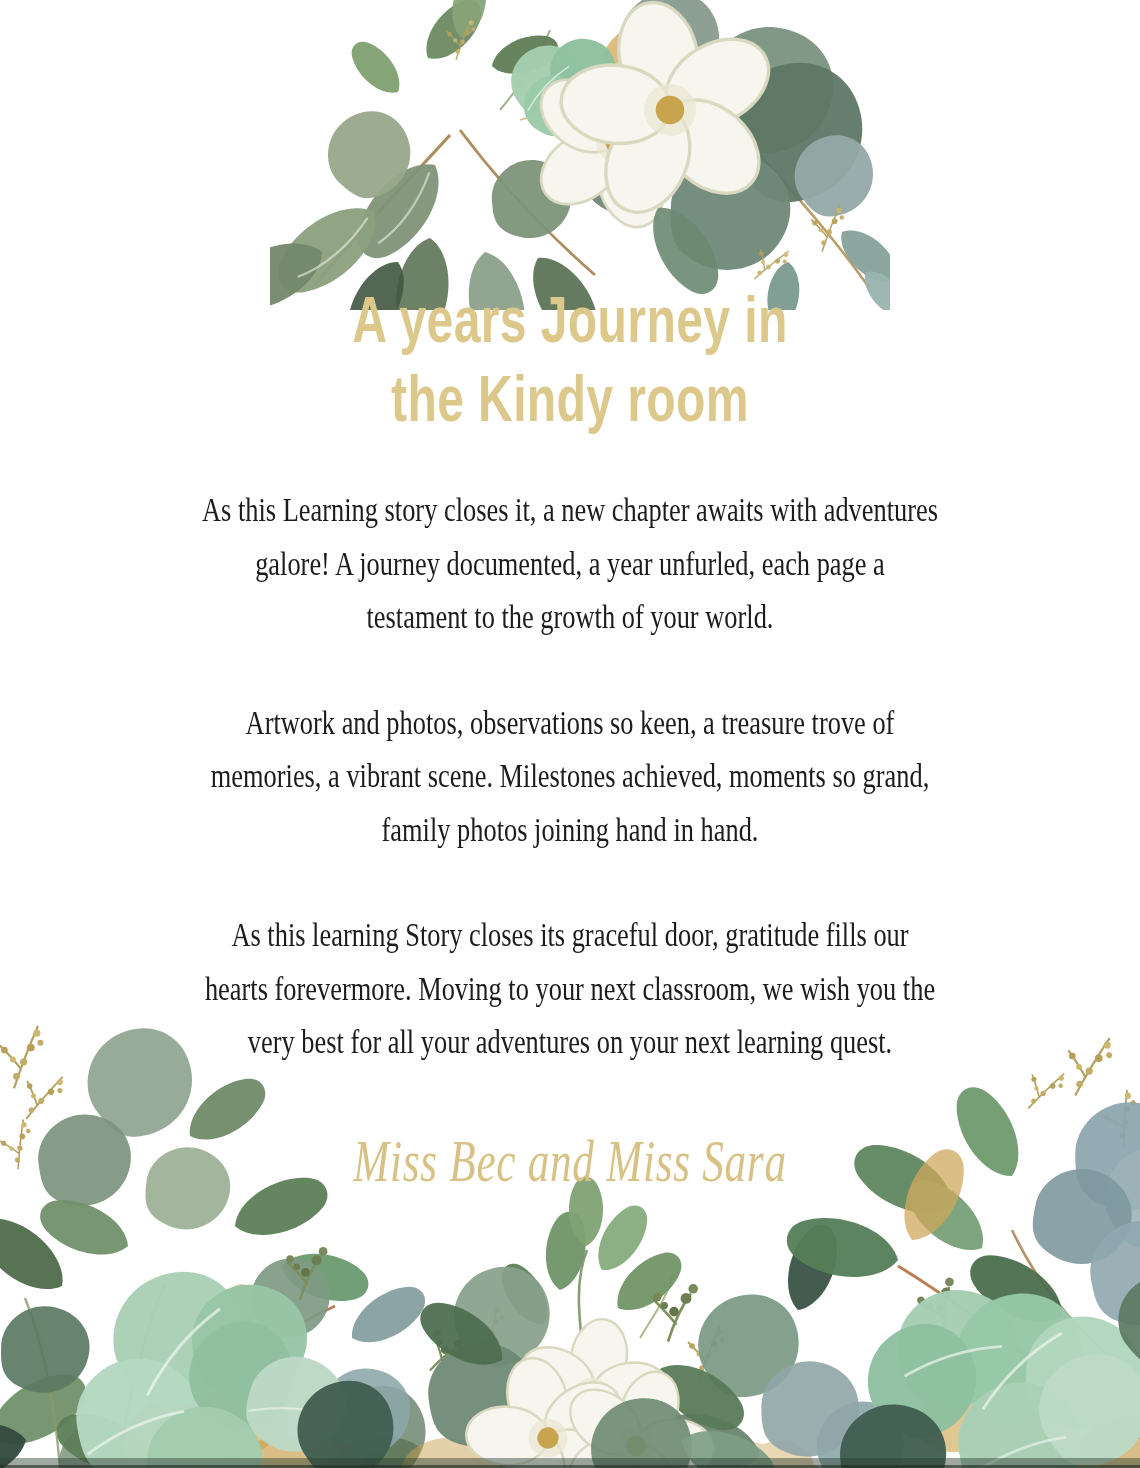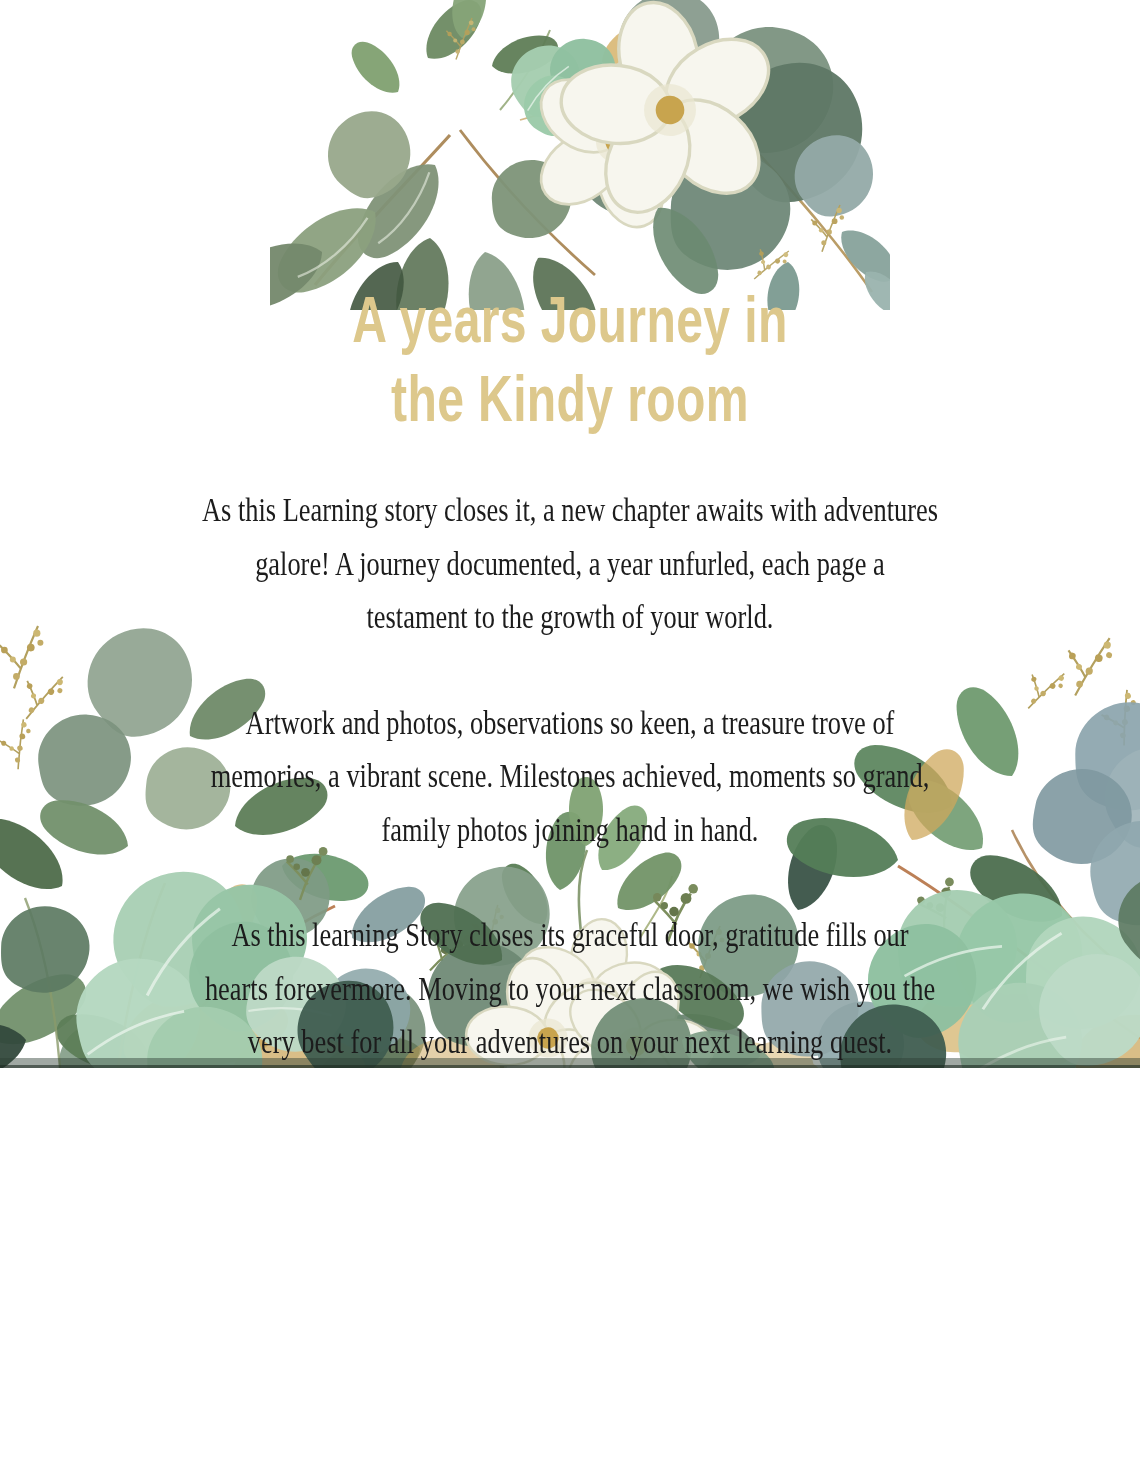--- a/index.html
+++ b/index.html
@@ -1,16 +1,16 @@
 <!DOCTYPE html>
 <html><head>
 <meta charset="utf-8">
 <style>
   html,body{margin:0;padding:0;background:#ffffff;}
-  .page{position:relative;width:1140px;height:1068px;background:#ffffff;overflow:hidden;
+  .page{position:relative;width:1140px;height:1468px;background:#ffffff;overflow:hidden;
         font-family:"Liberation Serif",serif;}
   .floral{position:absolute;z-index:1;pointer-events:none;}
   .top-bouquet{left:270px;top:0;width:620px;height:310px;}
   .bottom-band{left:0;bottom:0;width:1140px;height:460px;}
   .title{position:absolute;top:280px;left:0;width:1140px;margin:0;z-index:2;
          text-align:center;font-family:"Liberation Sans",sans-serif;font-weight:bold;
          font-size:65px;line-height:79px;letter-spacing:.5px;white-space:pre-line;
          color:#ddc88c;transform:scaleX(.74);transform-origin:50% 0;}
   .body-text{position:absolute;top:484px;left:0;width:1140px;z-index:2;
              text-align:center;font-size:33px;line-height:53.5px;color:#1c1c1c;

